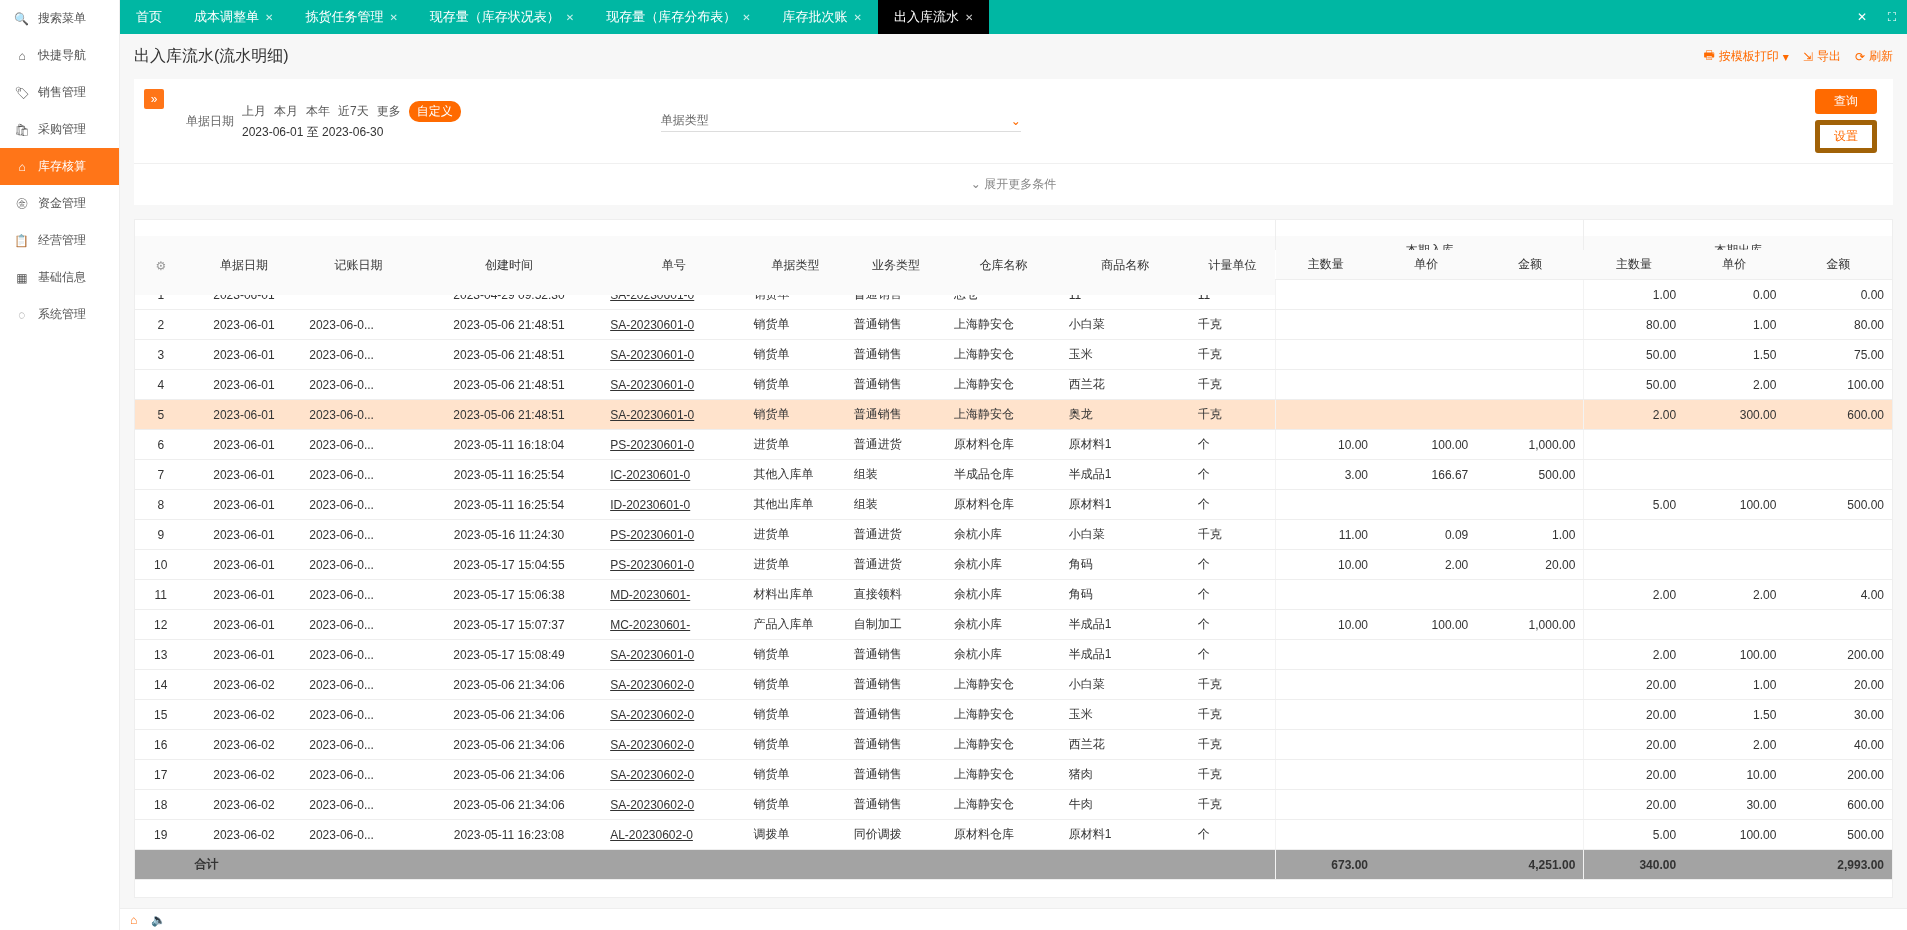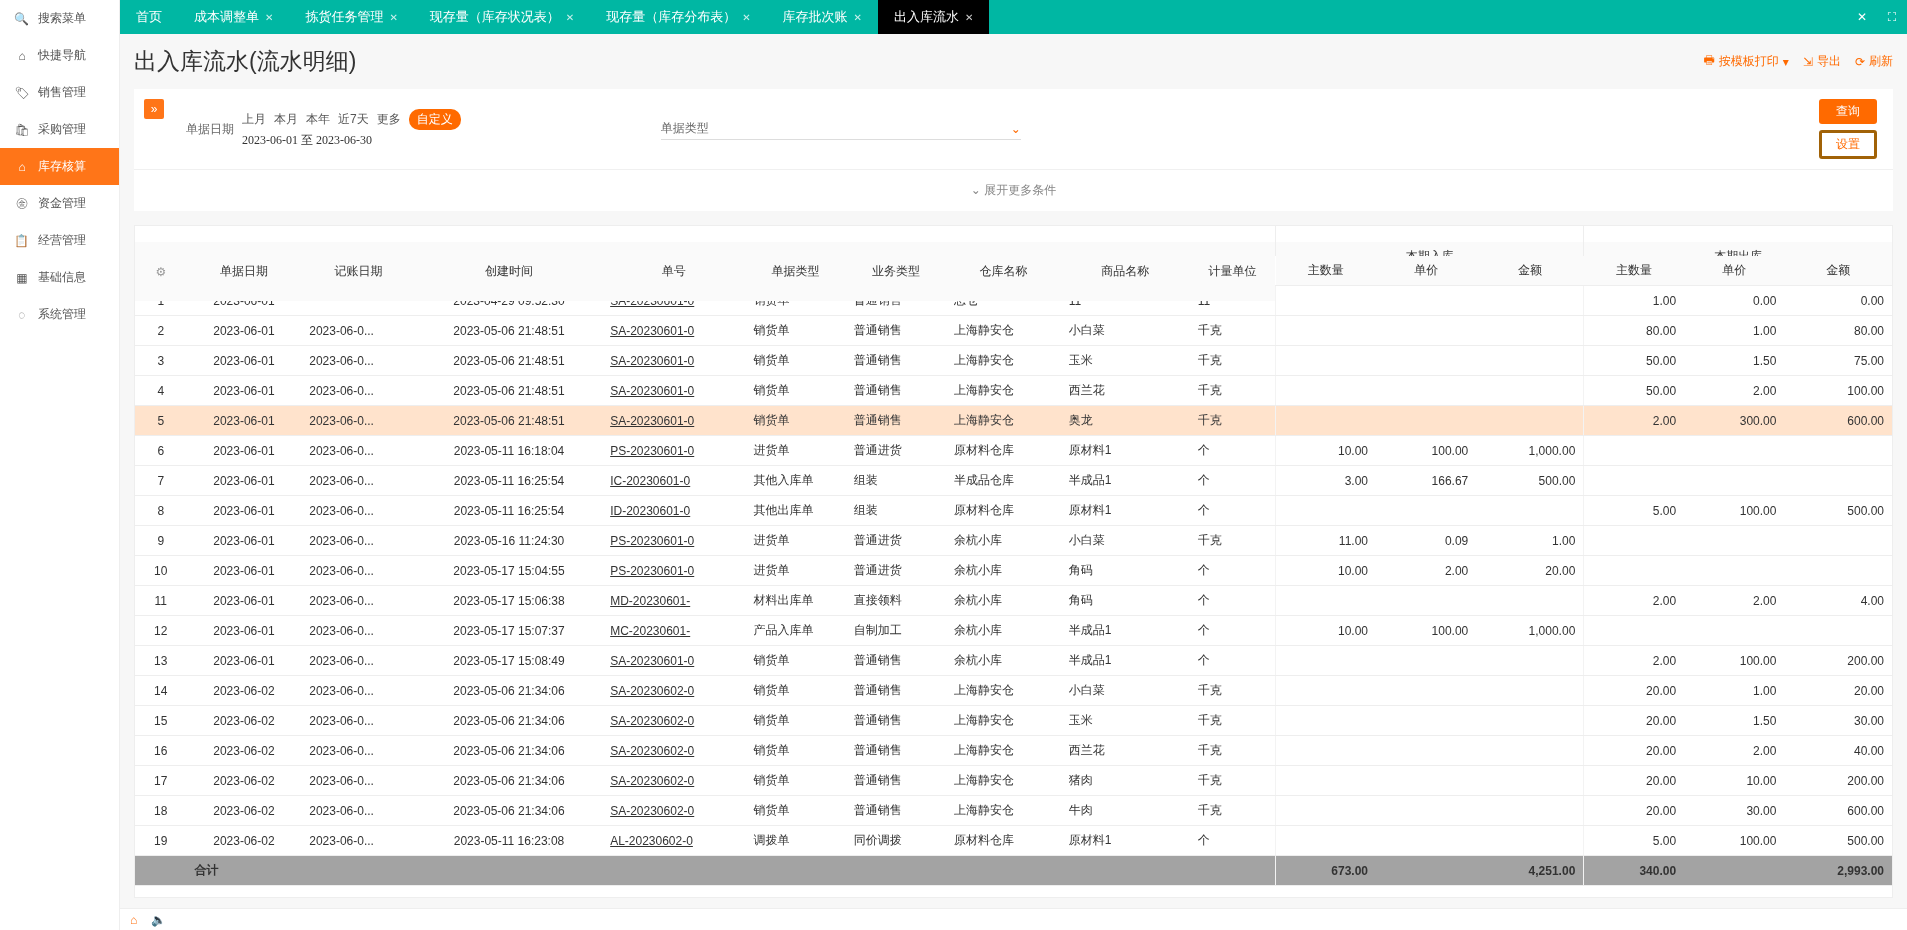--- a/index.html
+++ b/index.html
@@ -11,37 +11,37 @@
 .sidebar-item .icon { width: 16px; height: 16px; display: inline-flex; align-items: center; justify-content: center; }
 .main { flex: 1; display: flex; flex-direction: column; overflow: hidden; }
 .tabbar { background: #00b7a3; display: flex; align-items: stretch; height: 34px; color: #fff; position: relative; }
 .tab { padding: 4px 16px; display: flex; align-items: center; gap: 6px; cursor: pointer; font-size: 13px; }
 .tab.active { background: #000000; }
 .tab .close { font-size: 10px; opacity: .8; }
 .tabbar-right { margin-left: auto; display: flex; }
 .tabbar-btn { width: 30px; display: flex; align-items: center; justify-content: center; cursor: pointer; }
 .content { flex: 1; background: #f7f7f7; padding: 0 14px 10px 14px; display: flex; flex-direction: column; overflow: hidden; }
 .page-header { display: flex; align-items: center; padding: 12px 0; }
-.page-title { font-size: 23px; color: #333; }
+.page-title { font-size: 16px; color: #333; }
 .page-actions { margin-left: auto; display: flex; gap: 14px; align-items: center; }
 .act { color: #ff6a00; cursor: pointer; display: inline-flex; align-items: center; gap: 4px; }
 .filter-bar { background: #fff; display: flex; align-items: center; padding: 10px 16px; position: relative; }
 .filter-toggle { position: absolute; left: 10px; top: 10px; width: 20px; height: 20px; background: #ff7518; color: #fff; display: flex; align-items: center; justify-content: center; border-radius: 2px; cursor: pointer; }
 .filter-group { display: flex; align-items: center; gap: 8px; margin-left: 36px; }
 .filter-label { color: #666; }
 .date-opts { display: flex; gap: 8px; align-items: center; }
 .date-opt { color: #555; cursor: pointer; }
 .date-badge { background: #ff6a00; color: #fff; padding: 2px 8px; border-radius: 10px; }
-.date-range { color: #333; margin-top:2px; display:block;font-family:Liberation Serif, serif;}
+.date-range { color: #333; margin-top:2px; display:block;}
 .filter-select { flex: 1; display: flex; align-items: center; justify-content: space-between; border-bottom: 1px solid #ddd; max-width: 360px; margin: 0 40px; padding: 2px 0; cursor: pointer; }
 .filter-select .label { color: #666; margin-right: 14px; }
 .filter-select .chev { color: #ff6a00; }
 .btns { margin-left: auto; display: flex; flex-direction: column; gap: 6px; }
 .btn-primary { background: #ff6a00; color: #fff; padding: 4px 14px; border-radius: 3px; cursor: pointer; text-align: center; }
-.btn-outline { border: 3px solid #a16207; color: #ff6a00; padding: 3px 14px; border-radius: 3px; cursor: pointer; text-align: center; }
+.btn-outline { border: 5px solid #a16207; color: #ff6a00; padding: 3px 14px; border-radius: 3px; cursor: pointer; text-align: center; }
 .expand-bar { background: #fff; text-align: center; padding: 12px 0; color: #888; cursor: pointer; border-top: 1px solid #f0f0f0;}
 .table-wrap { flex: 1; background: #fff; overflow: auto; margin-top: 14px; border: 1px solid #eee; }
 table { width: 100%; border-collapse: collapse; table-layout: fixed; }
 th, td { border-bottom: 1px solid #eee; padding: 6px 8px; text-align: left; white-space: nowrap; overflow: hidden; text-overflow: ellipsis; }
 thead th { background: #fafafa; font-weight: normal; color: #333; position: sticky; top: 16px; z-index: 2; }
 thead tr:first-child th { border-top: none; }
 .num { text-align: right; }
 .center { text-align: center; }
 tr.highlight { background: #ffe3cc; }
 tr.total { background: #a3a3a3; font-weight: bold; }

